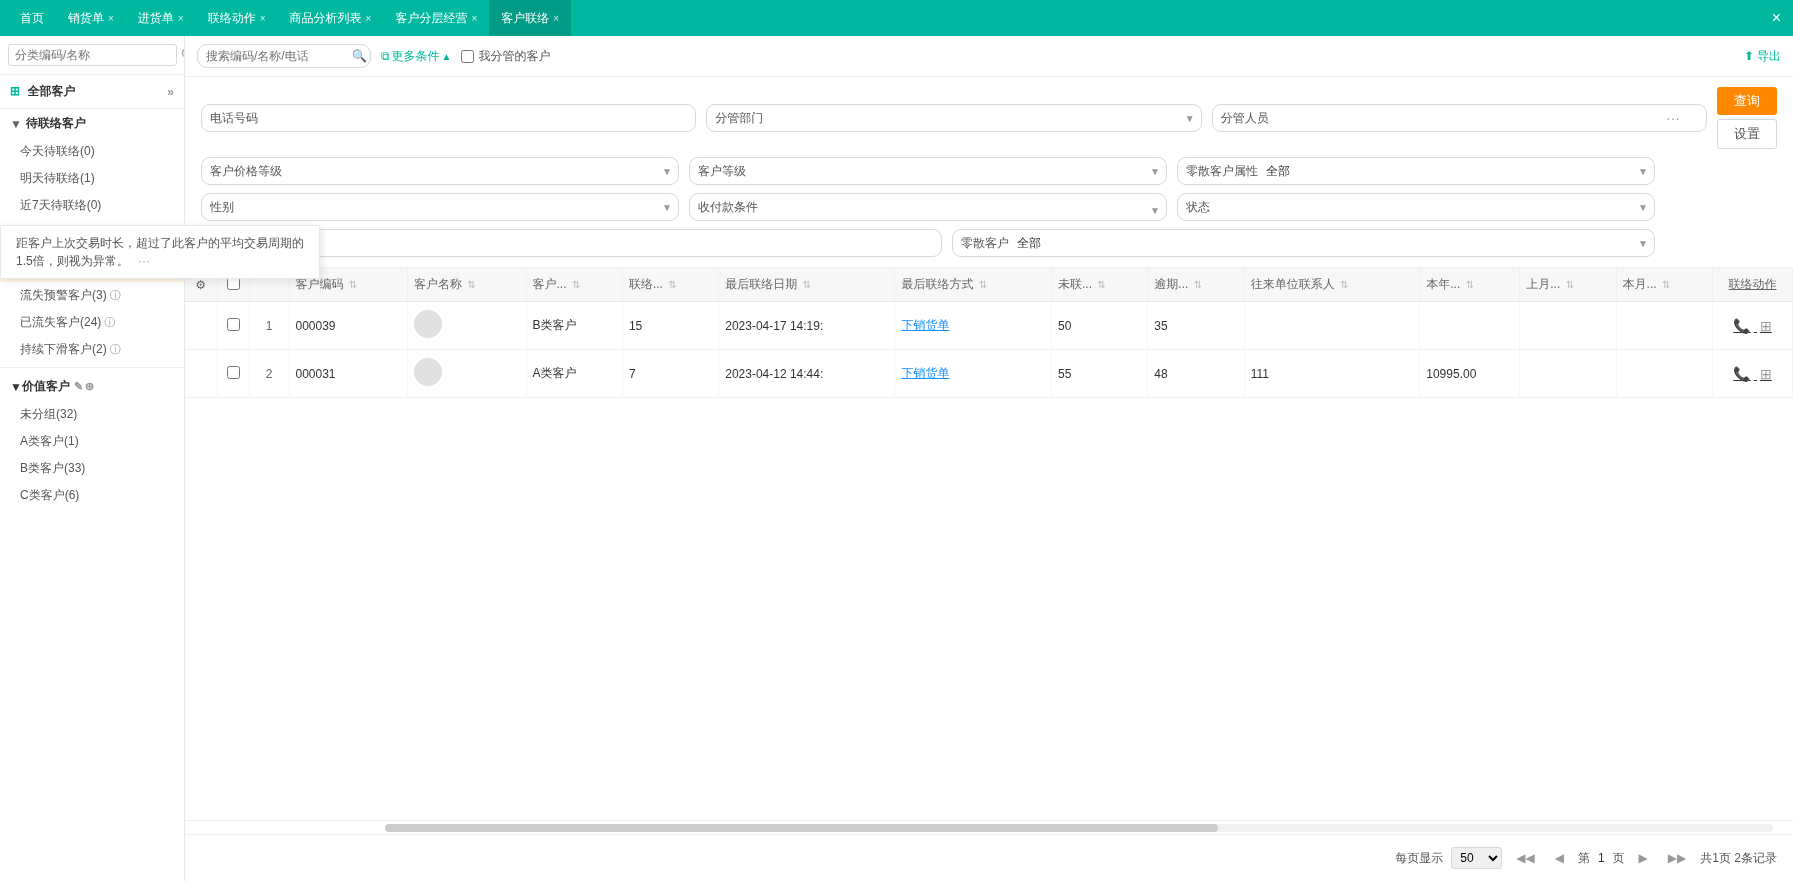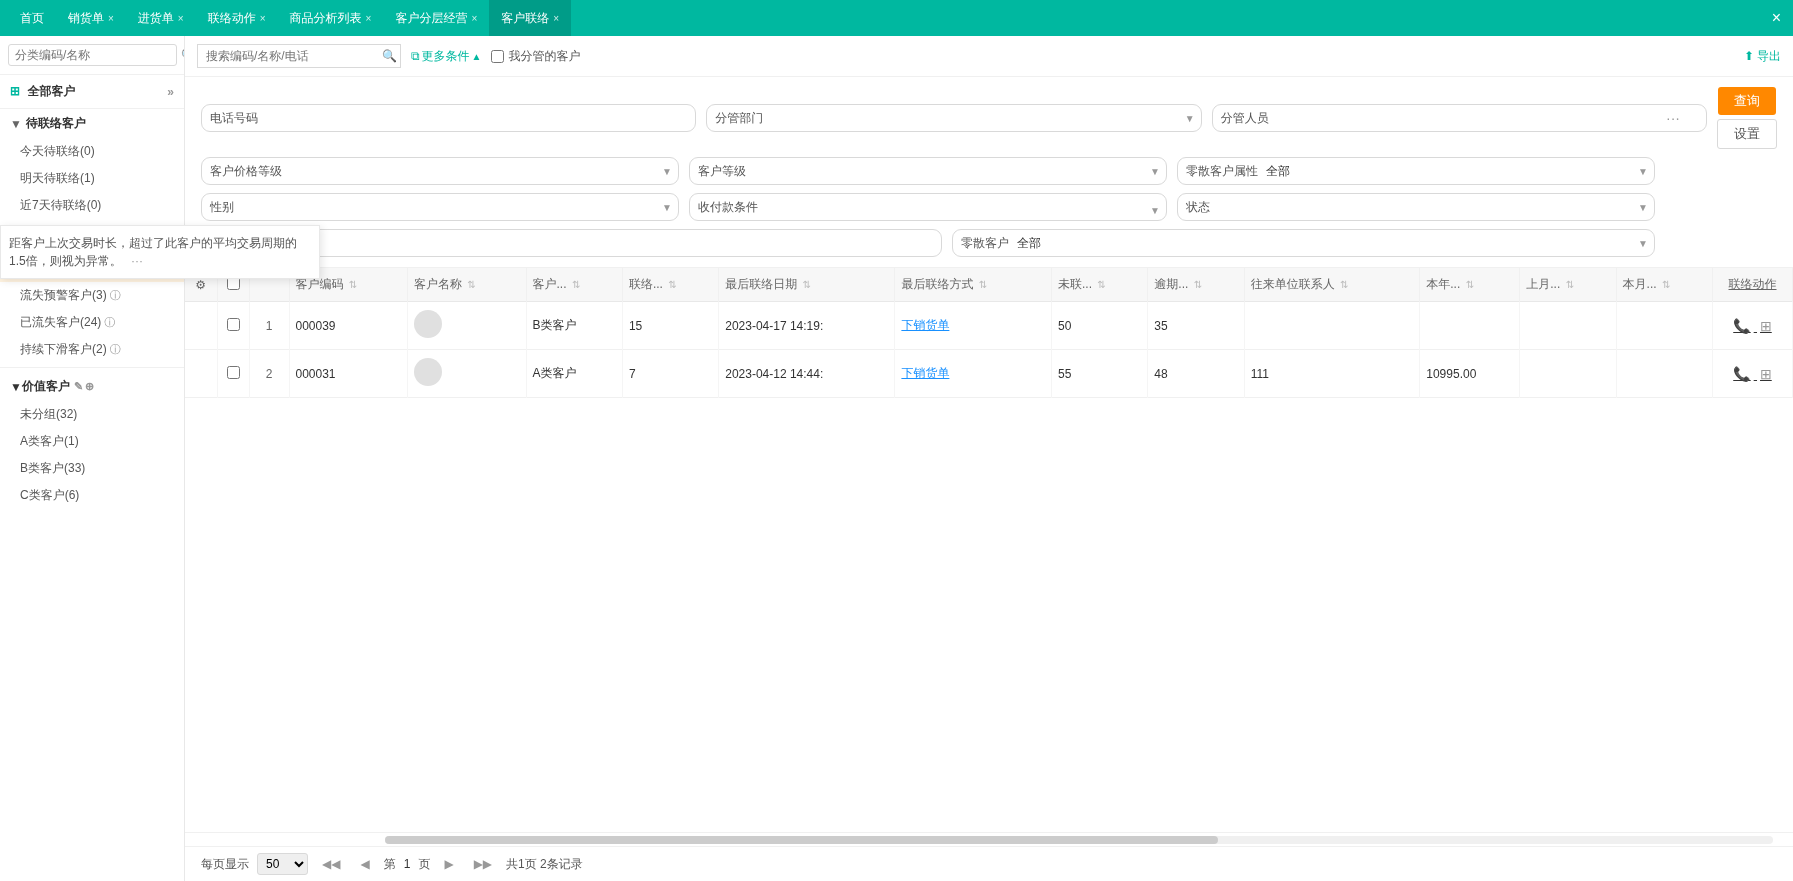--- a/index.html
+++ b/index.html
@@ -112,21 +112,21 @@
     .sidebar-section2-title .edit-icon { margin-left: 4px; color: #999; font-size: 11px; }
 
     
     .tooltip-box {
       position: absolute;
       left: 0;
       top: 225px;
       background: #fff;
       border: 1px solid #e8e8e8;
       box-shadow: 2px 2px 8px rgba(0,0,0,0.1);
-      padding: 8px 8px;
+      padding: 8px 15px;
       z-index: 100;
       max-width: 320px;
       color: #555;
       font-size: 12px;
       line-height: 1.5;
     }
 
     
     .content-area {
       flex: 1;
@@ -139,24 +139,24 @@
     .filter-bar {
       background: #fff;
       padding: 8px 12px;
       border-bottom: 1px solid #f0f0f0;
       display: flex;
       align-items: center;
       gap: 10px;
     }
     .filter-search-input {
       border: 1px solid #d9d9d9;
-      border-radius: 0;
+      border-radius: 10px;
       padding: 4px 24px 4px 8px;
       font-size: 12px;
-      width: 204px;
+      width: 174px;
       outline: none;
       position: relative;
     }
     .filter-search-wrap {
       position: relative;
       display: inline-flex;
       align-items: center;
     }
     .filter-search-wrap .search-btn {
       position: absolute;
@@ -224,21 +224,20 @@
       font-size: 10px;
     }
     .filter-field.with-label-left {
       display: flex;
       align-items: center;
     }
     .filter-buttons {
       display: flex;
       flex-direction: column;
       gap: 4px;
-      align-items: center;
     }
     .btn-query {
       background: #ff8800;
       color: #fff;
       border: none;
       border-radius: 3px;
       padding: 5px 16px;
       cursor: pointer;
       font-size: 13px;
       white-space: nowrap;
@@ -299,24 +298,24 @@
     .col-num { width: 40px; text-align: center; color: #666; }
     .col-actions { width: 80px; text-align: center; text-decoration: underline; }
     .action-icon { color: #999; cursor: pointer; font-size: 14px; margin: 0 3px; }
     .link-text { color: #1890ff; text-decoration: underline; cursor: pointer; }
     .customer-avatar { width: 28px; height: 28px; background: #e0e0e0; border-radius: 50%; display: inline-block; }
 
     
     .pagination-bar {
       background: #fff;
       border-top: 1px solid #f0f0f0;
-      padding: 6px 16px;
-      display: flex;
-      align-items: center;
-      justify-content: flex-start;
+      padding: 12px 16px;
+      display: flex;
+      align-items: center;
+      justify-content: flex-end;
       gap: 8px;
     }
     .pagination-bar .per-page-label { color: #555; }
     .pagination-bar select {
       border: 1px solid #d9d9d9;
       border-radius: 3px;
       padding: 2px 4px;
       font-size: 12px;
     }
     .pagination-bar .page-nav { color: #999; cursor: pointer; padding: 2px 6px; }

